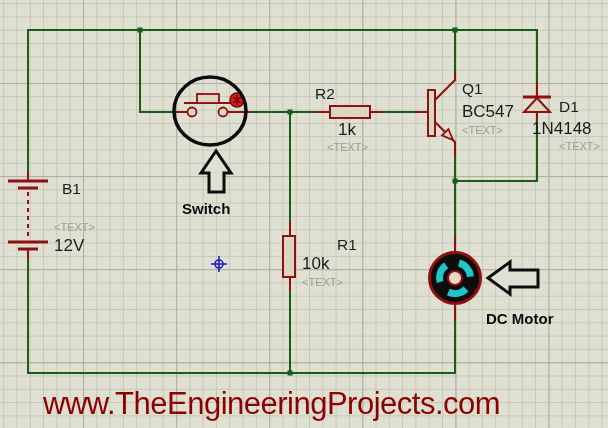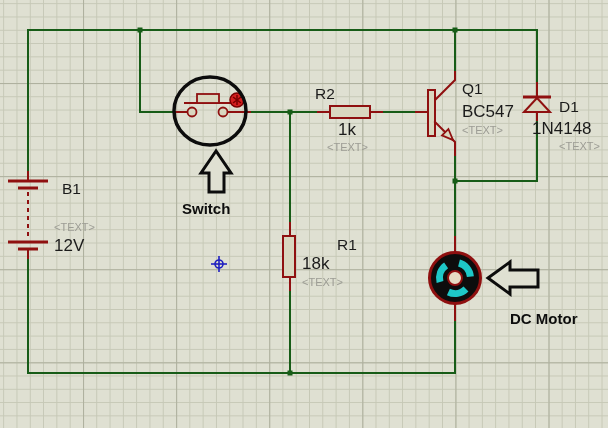--- a/index.html
+++ b/index.html
@@ -139,28 +139,29 @@
 
   <div class="lbl ref" style="left:62px;top:181px;text-align:right;">B1</div>
   <div class="lbl val" style="left:54px;top:201px;margin-top:36px;">12V</div>
   <div class="lbl ph" style="left:54px;top:214px;">&lt;TEXT&gt;</div>
 
   <div class="lbl ref" style="left:315px;top:86px;">R2</div>
   <div class="lbl val" style="left:338px;top:121px;">1k</div>
   <div class="lbl ph" style="left:327px;top:134px;">&lt;TEXT&gt;</div>
 
   <div class="lbl ref" style="left:302px;top:237px;margin-left:35px;">R1</div>
-  <div class="lbl val" style="left:302px;top:255px;">18k</div>
+  <div class="lbl val" style="left:302px;top:255px;">10k</div>
   <div class="lbl ph" style="left:302px;top:269px;">&lt;TEXT&gt;</div>
 
   <div class="lbl ref" style="left:462px;top:81px;">Q1</div>
   <div class="lbl val" style="left:462px;top:103px;">BC547</div>
   <div class="lbl ph" style="left:462px;top:117px;">&lt;TEXT&gt;</div>
 
   <div class="lbl ref" style="left:559px;top:99px;">D1</div>
   <div class="lbl val" style="left:532px;top:120px;text-align:center;">1N4148</div>
   <div class="lbl ph" style="left:559px;top:133px;">&lt;TEXT&gt;</div>
 
   <div class="lbl anno-lbl" style="left:182px;top:201px;">Switch</div>
-  <div class="lbl anno-lbl" style="left:510px;top:311px;">DC Motor</div>
+  <div class="lbl anno-lbl" style="left:486px;top:311px;">DC Motor</div>
 
+  <div class="lbl watermark" style="left:43px;top:388px;">www.TheEngineeringProjects.com</div>
 
 </div>
 
 </body></html>

